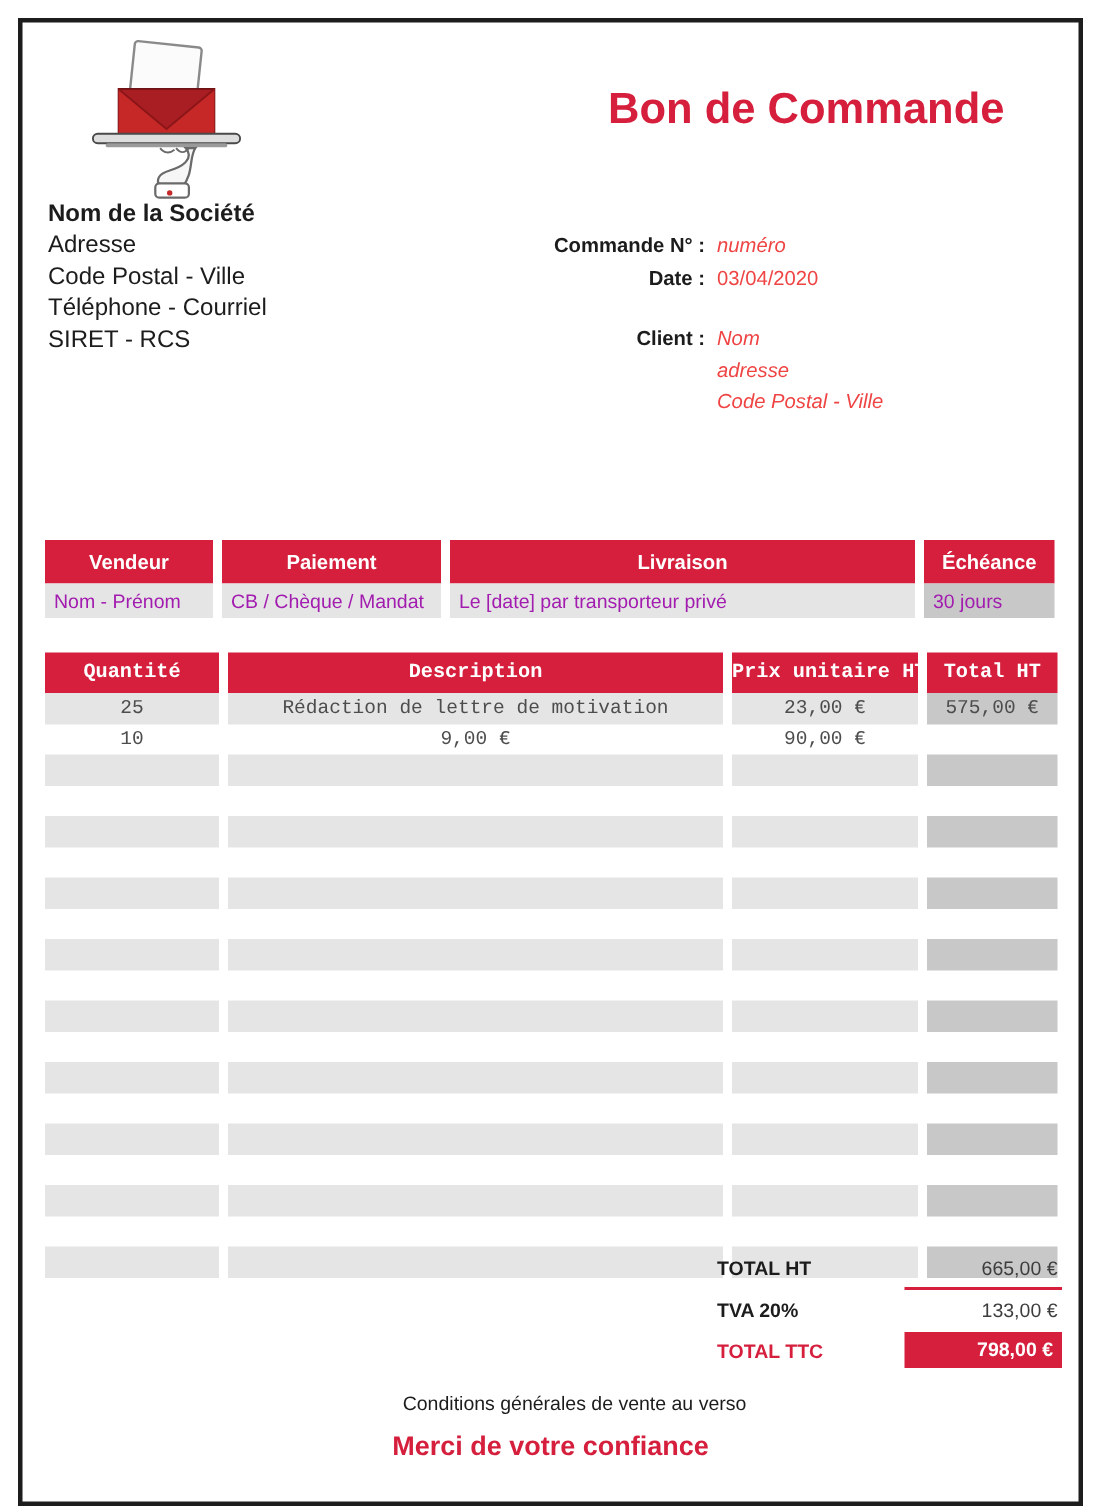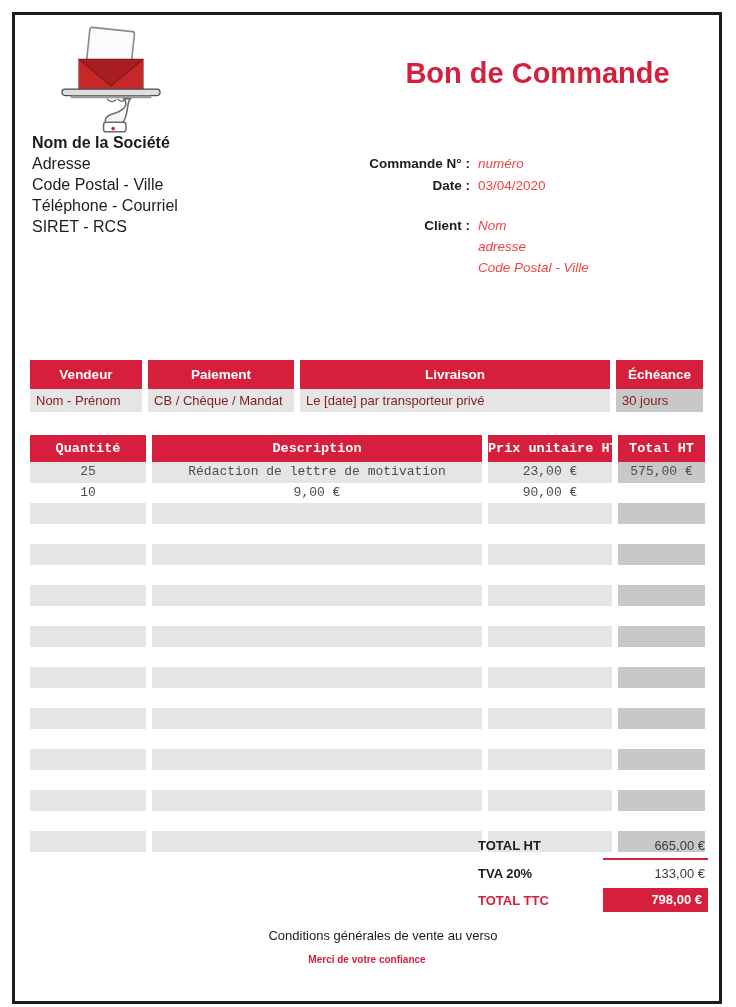--- a/index.html
+++ b/index.html
@@ -25,21 +25,21 @@
   
   .t1, .t2 { position:absolute; left:15px; width:678px; }
   .t1 { top:322px; }
   .t2 { top:397px;font-family:Liberation Mono, monospace; }
   .grid-t1 { display:grid; grid-template-columns:112px 146px 310px 87px; column-gap:6px; }
   .grid-t2 { display:grid; grid-template-columns:116px 330px 124px 87px; column-gap:6px; }
   .th { background:var(--accent); color:#fff; font-weight:bold; font-size:13.5px;
     text-align:center; white-space:nowrap; overflow:hidden;margin-top:23px; }
   .t1 .th { height:29px; line-height:29px; }
   .t2 .th { height:27px; line-height:27px; }
-  .t1 .td { height:23px; line-height:23px; font-size:13px; color:#7f1d1d;
+  .t1 .td { height:23px; line-height:23px; font-size:13px; color:#a21caf;
     background:var(--rowgray); padding:0 6px; white-space:nowrap; overflow:hidden; }
   .t1 .td.dark { background:var(--rowdark); }
   .itable-row { display:grid; grid-template-columns:116px 330px 124px 87px;
     column-gap:6px; height:20.5px; }
   .itable-row .cell { font-size:13px; line-height:20.5px; color:#4d4d4d;
     white-space:nowrap; overflow:hidden; }
   .itable-row.gray .cell { background:var(--rowgray); }
   .itable-row.gray .cell.c3 { background:var(--rowdark); }
   .cell.c0, .cell.c2, .cell.c3 { text-align:center; }
   .cell.c1 { text-align:center; padding:0 7px; }
@@ -52,21 +52,21 @@
     font-size:13px; color:#3d3d3d; white-space:nowrap; }
   .red-sep { position:absolute; left:588px; width:105px; height:2px; background:var(--accent); }
   .ttc-box { position:absolute; left:588px; width:105px; height:24px; background:var(--accent);
     color:#fff; font-weight:bold; font-size:13px; text-align:right;
     line-height:24px; padding-right:6px; }
 
   
   .footer1 { position:absolute; left:16px; top:913px; width:704px; text-align:center;
     font-size:13px; color:#1c1c1c; }
   .footer2 { position:absolute; left:0; top:939px; width:704px; text-align:center;
-    font-size:10px; font-weight:bold; color:var(--accent); }
+    font-size:18px; font-weight:bold; color:var(--accent); }
 </style>
 </head>
 <body>
 
 <div class="page">
 
   <svg class="logo" viewBox="0 0 100 105">
     <g transform="rotate(6 49 28)">
       <rect x="28" y="6" width="42" height="44" rx="2" fill="#fbfbfb" stroke="#8a8a8a" stroke-width="1.5"></rect>
     </g>

